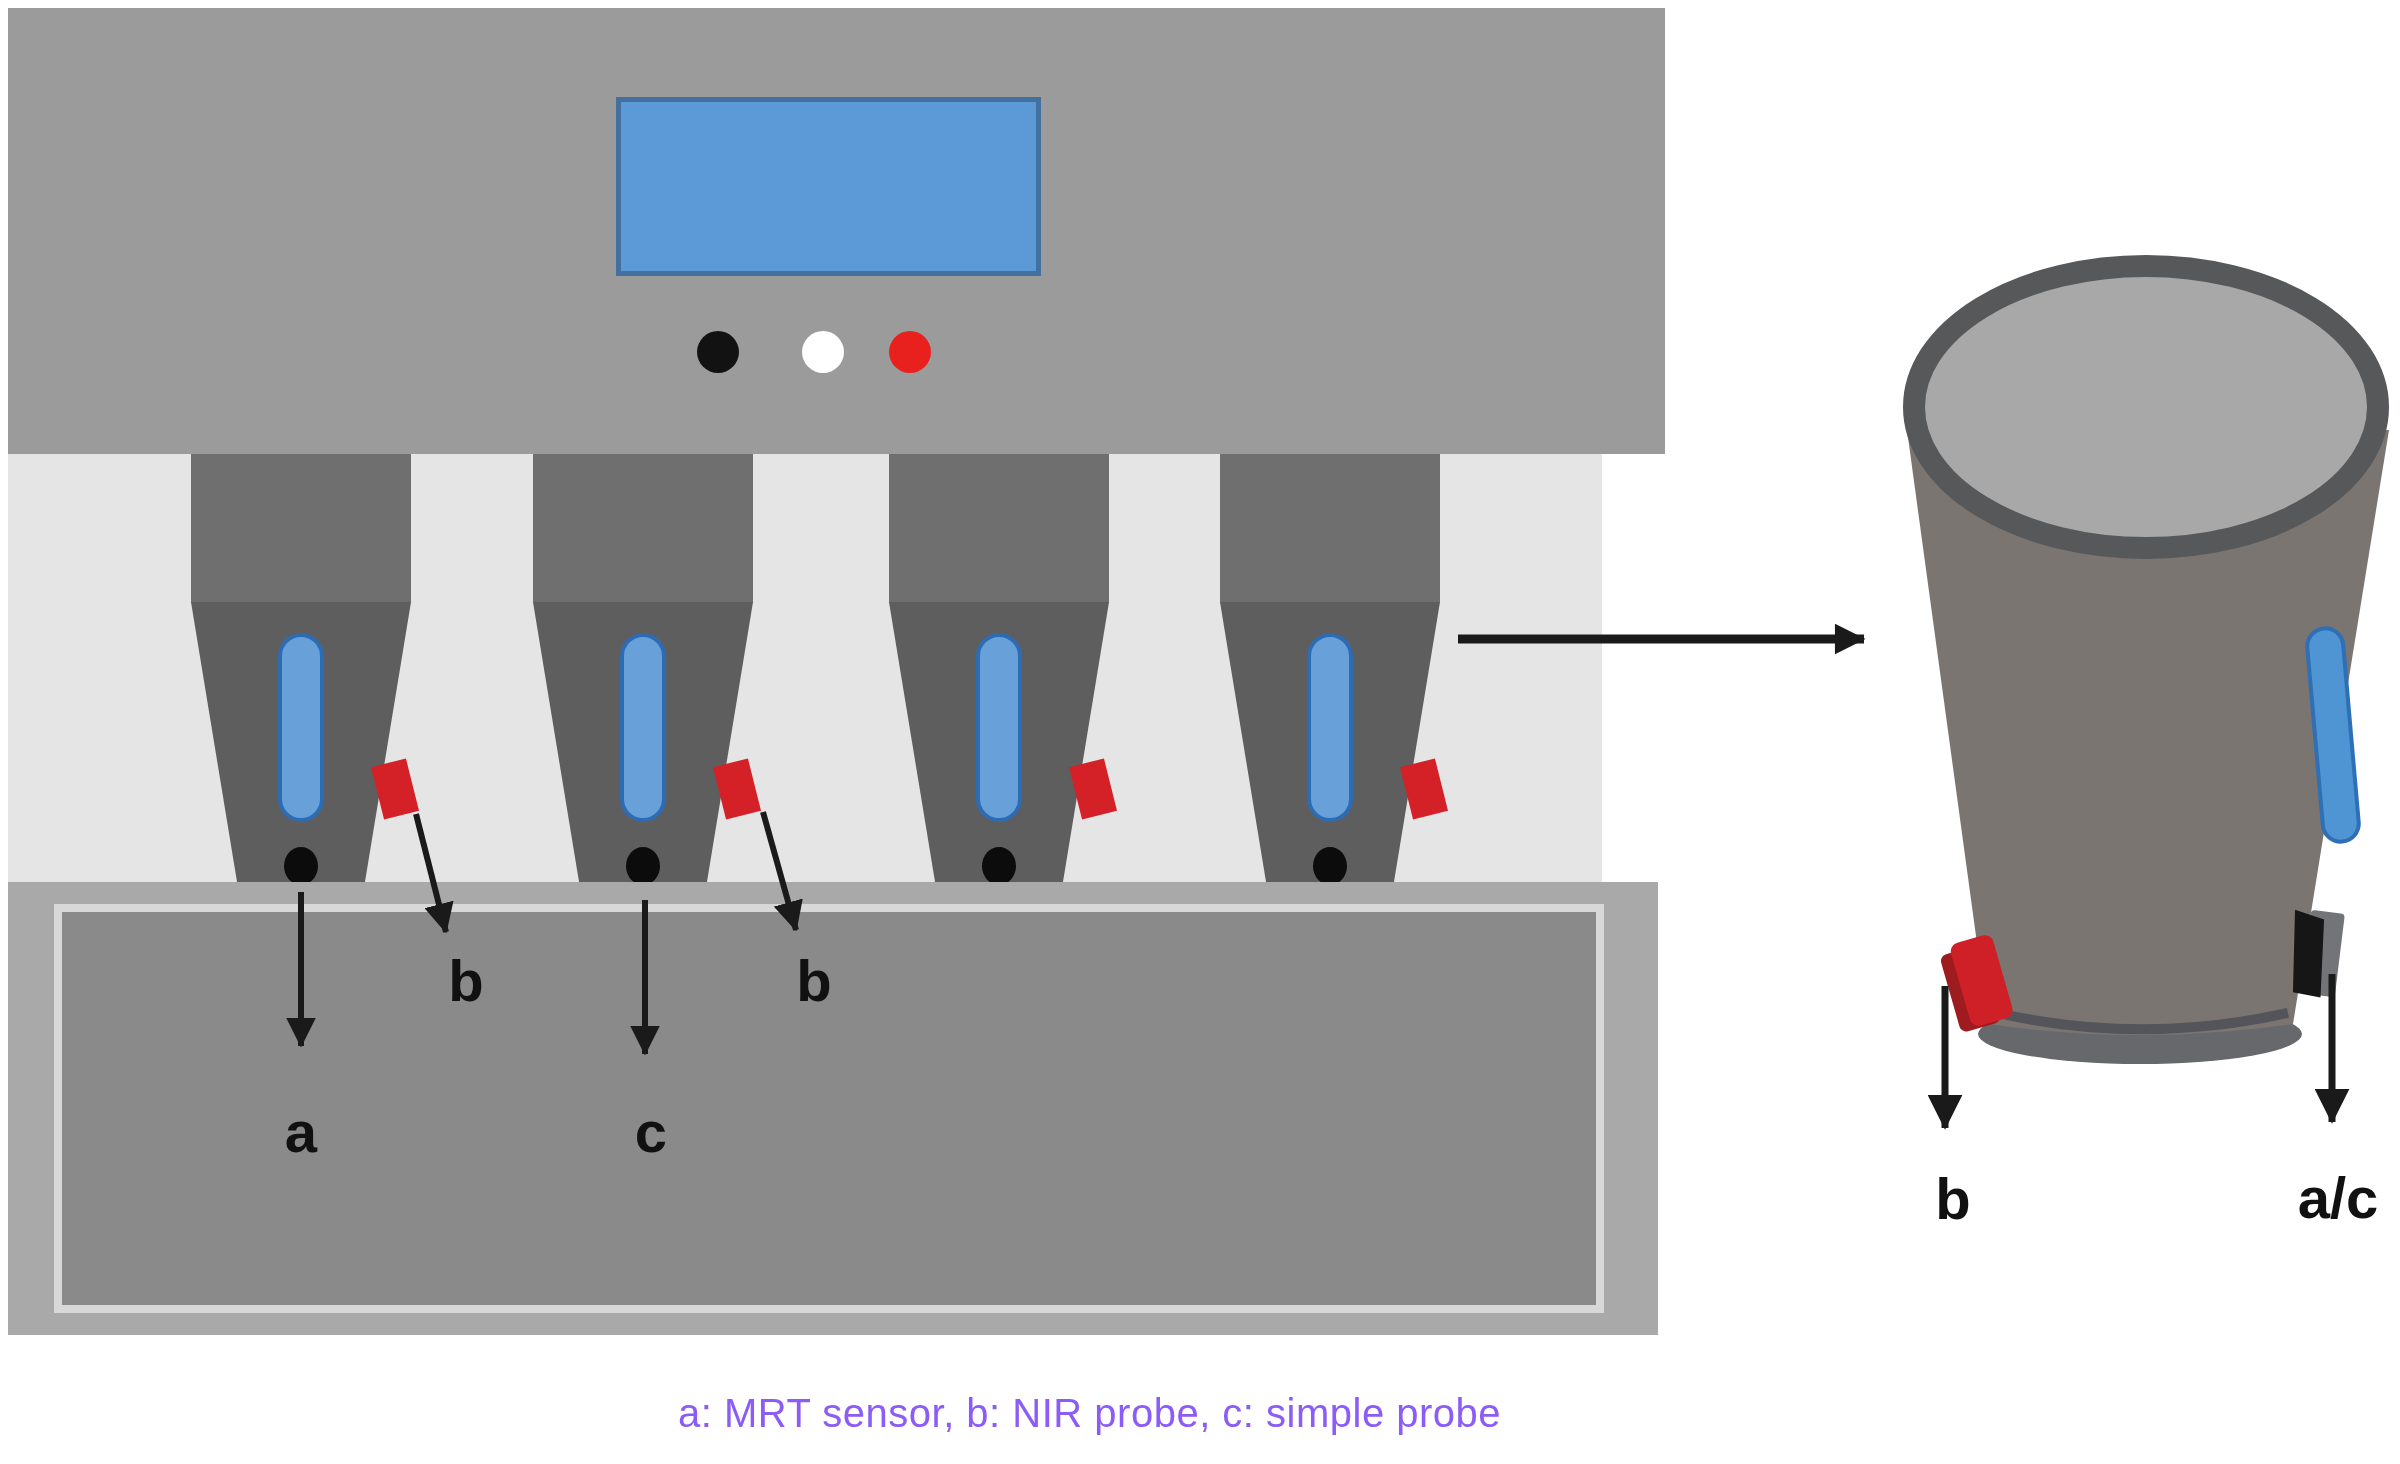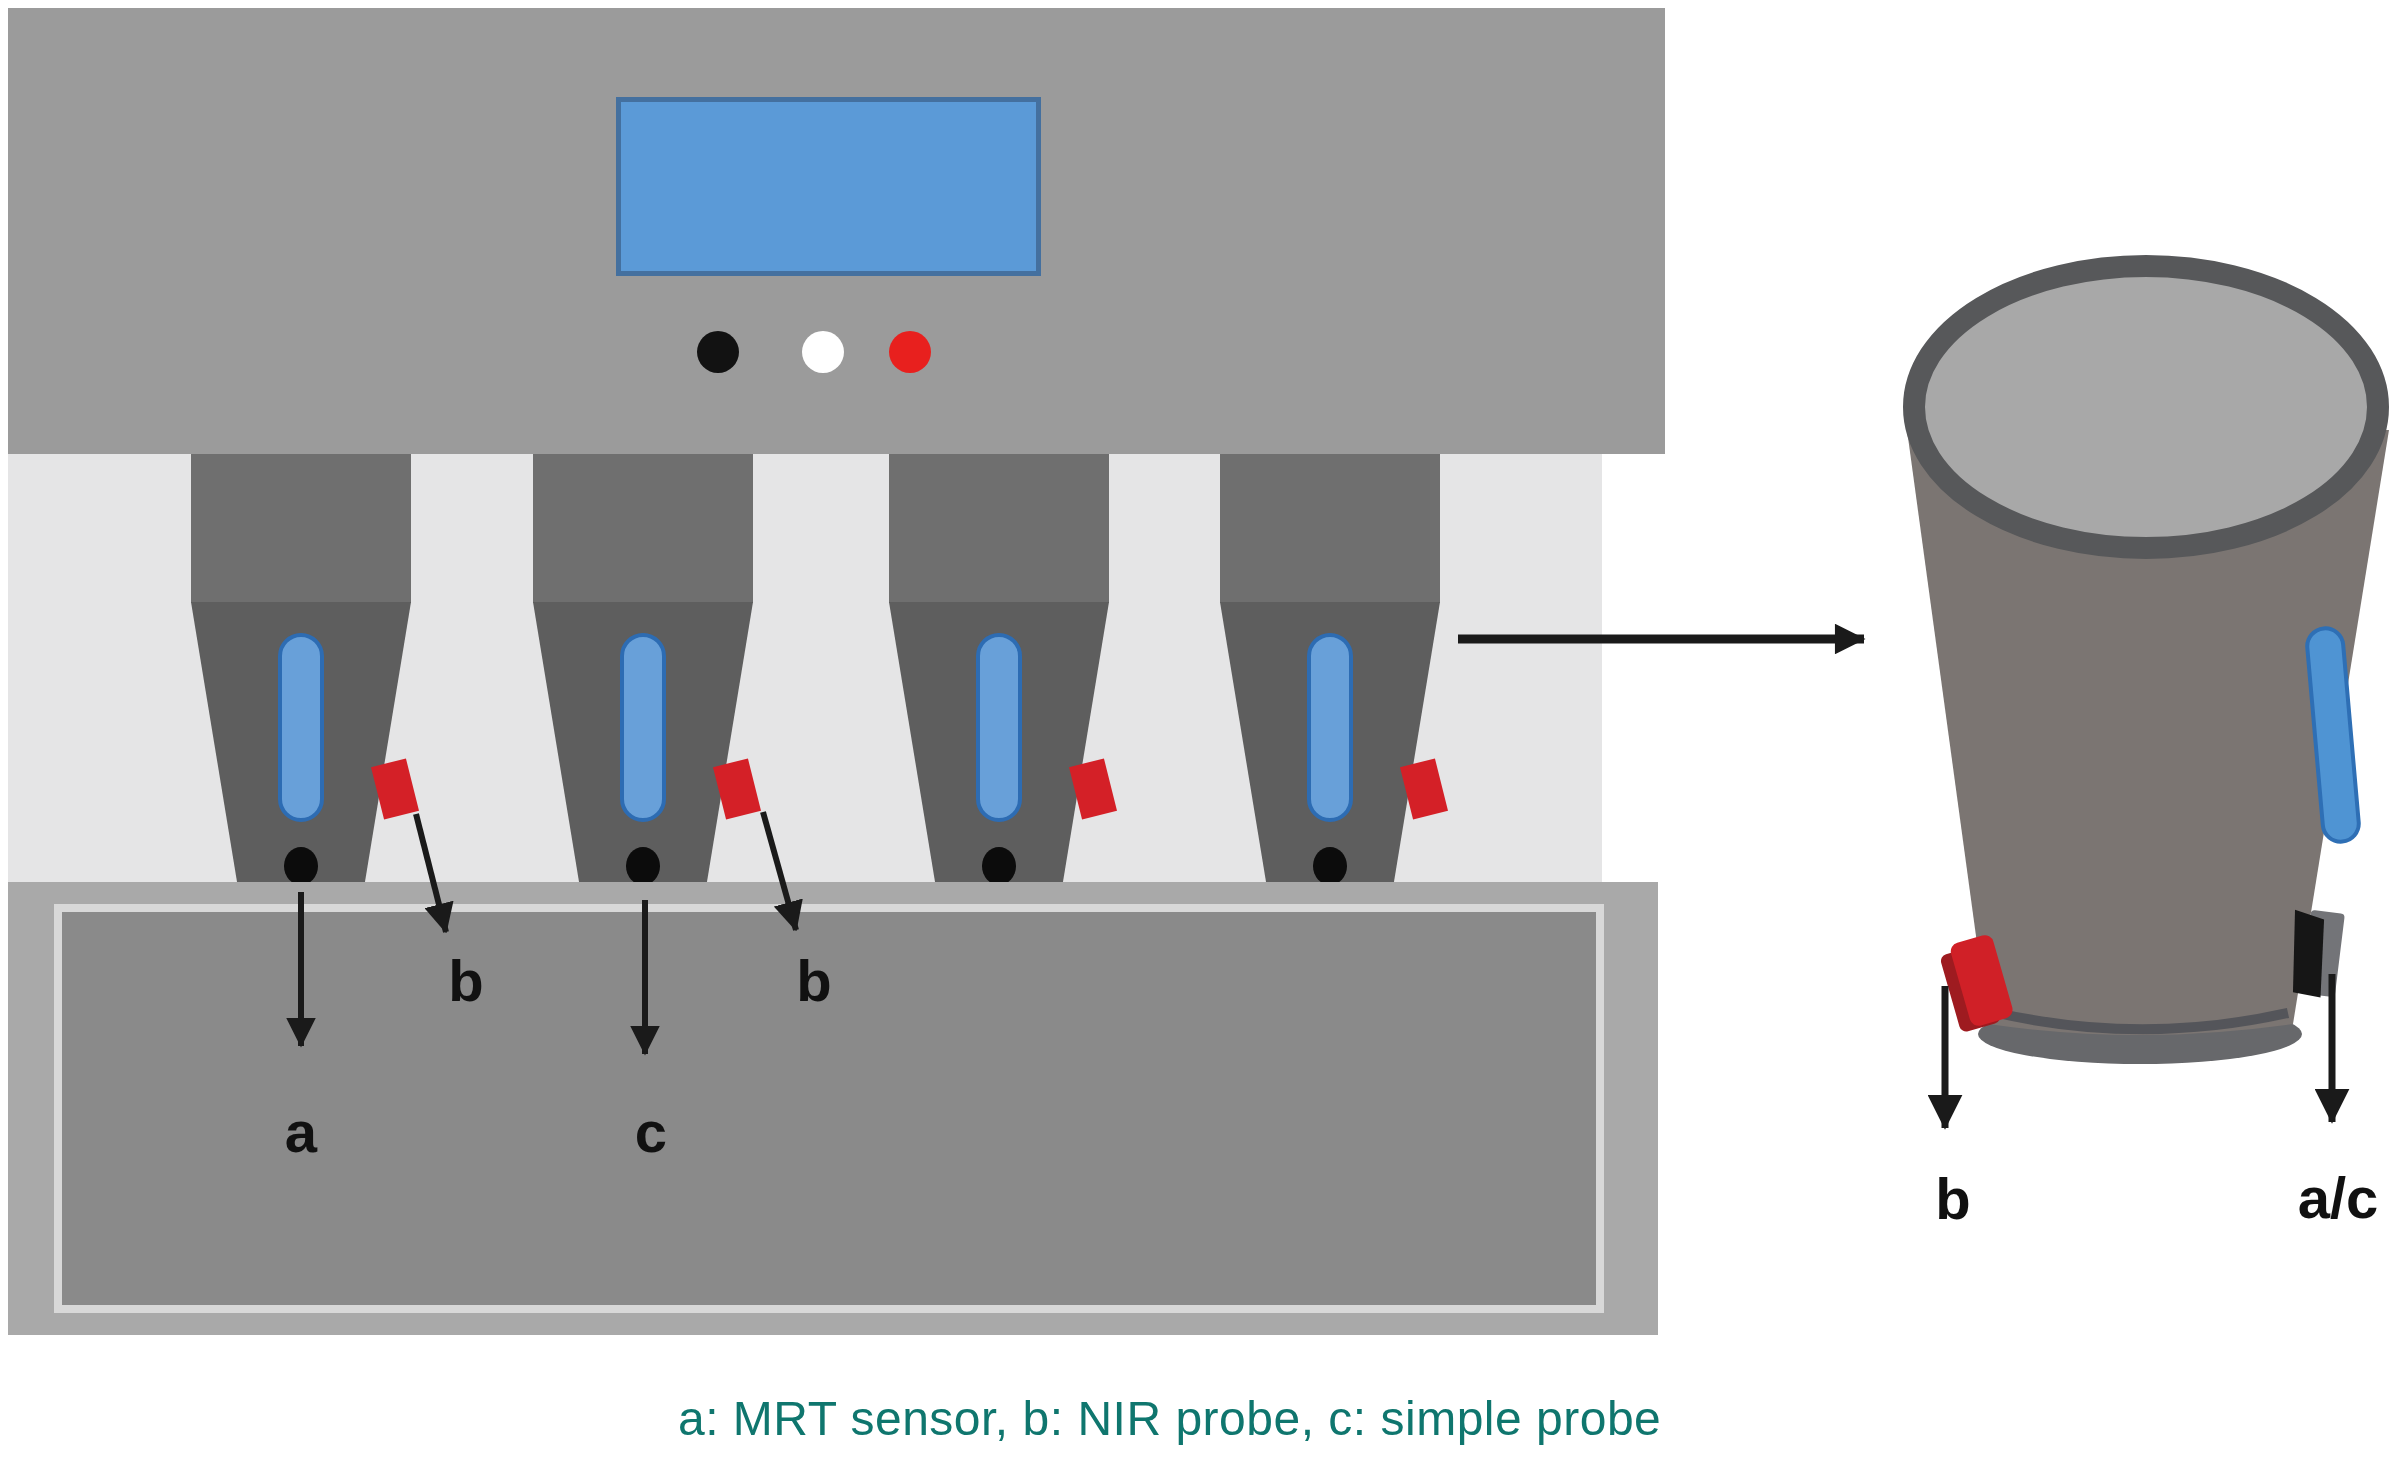--- a/index.html
+++ b/index.html
@@ -30,21 +30,21 @@
         clip-path:polygon(0 0,100% 0,79% 100%,21% 100%);}
   .slot{position:absolute;left:87px;top:179px;width:46px;height:189px;background:#68a0d9;
         border:4px solid #2d6cb3;border-radius:26px;box-sizing:border-box;}
   .mrt-dot{position:absolute;left:93px;top:393px;width:34px;height:38px;border-radius:50%;background:#0c0c0c;}
   .nir-tab{position:absolute;left:186px;top:308px;width:36px;height:54px;background:#d42027;
            transform:rotate(-14deg);}
 
   
   .lbl{position:absolute;transform:translate(-50%,-50%);font-weight:bold;font-size:58px;
        color:#111;line-height:1;}
-  .caption{position:absolute;left:678px;top:1391px;font-size:48px;color:#0f766e;
+  .caption{position:absolute;left:678px;top:1391px;font-size:40px;color:#8b5cf6;
            white-space:nowrap;letter-spacing:0.5px;}
 
   svg{position:absolute;left:0;top:0;}
   .overlay{pointer-events:none;}
 </style>
 </head>
 <body>
 
 <div id="canvas">
 

